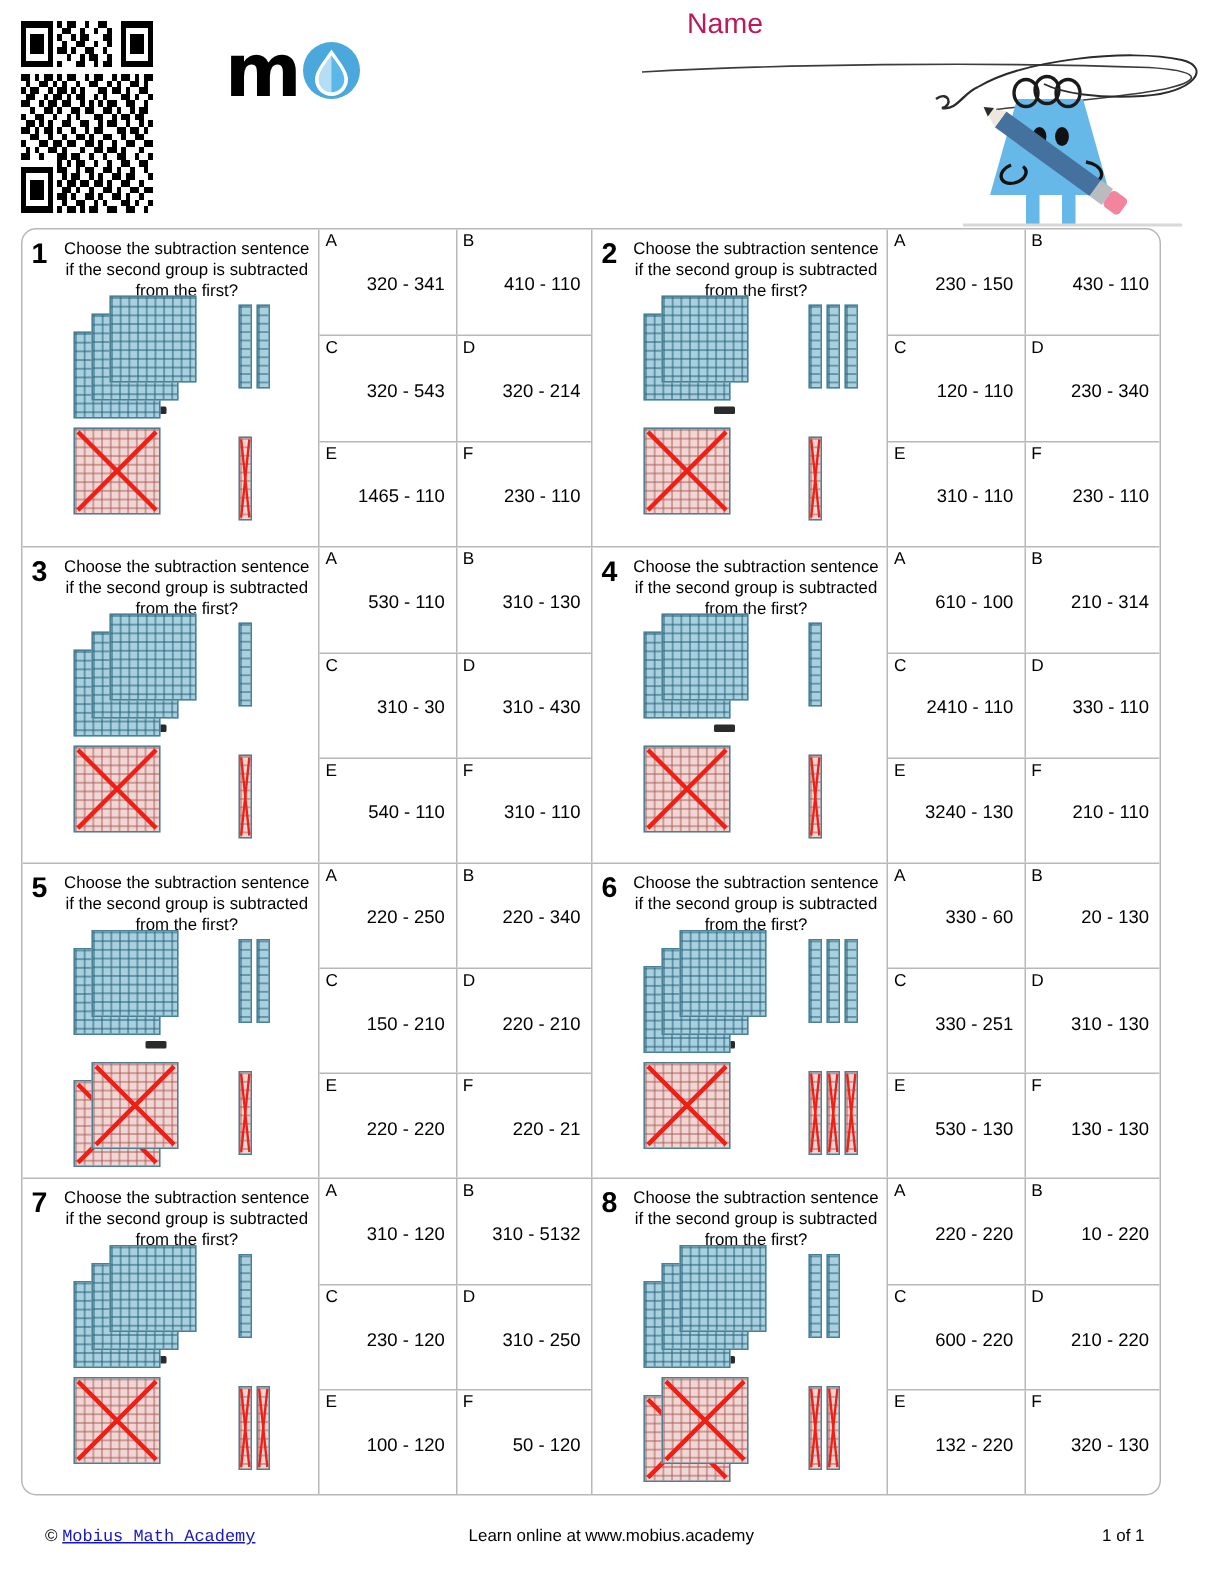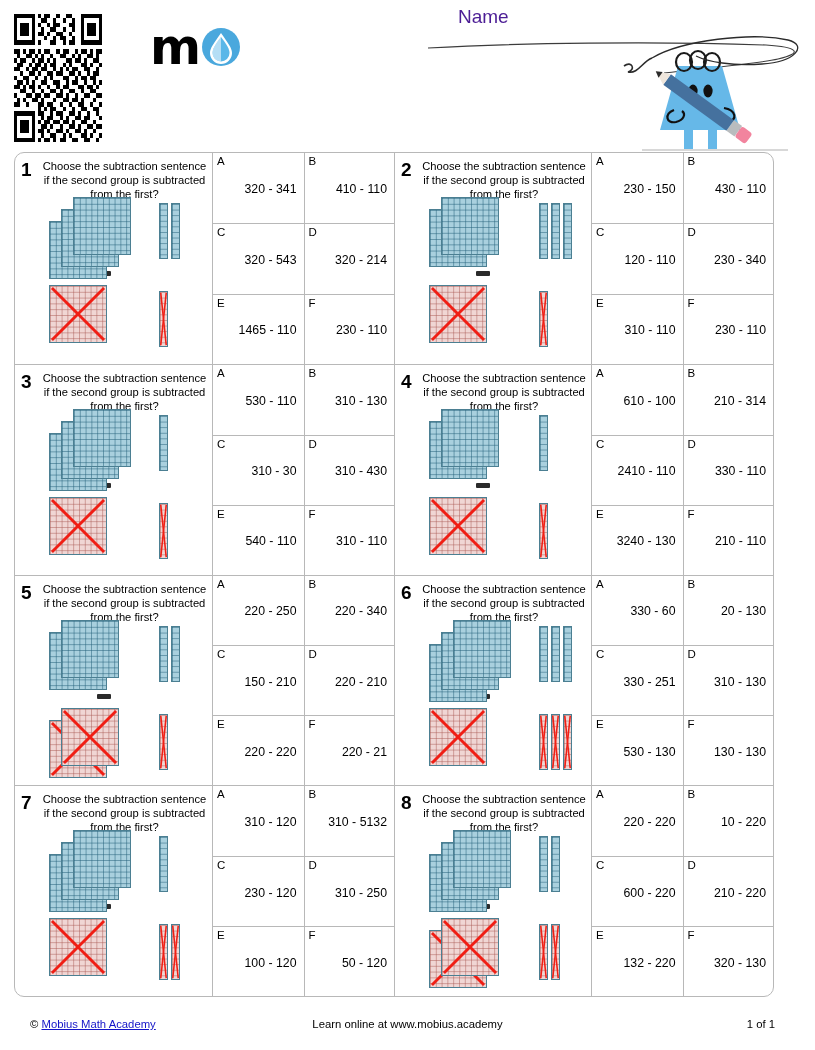--- a/index.html
+++ b/index.html
@@ -25,21 +25,21 @@
   .logo-o { display: inline-block; position: relative; width: 42px; height: 42px; vertical-align: -6px; }
   .title {
     position: absolute; left: 152px; top: 86px;
     width: 470px;
     font-family: "Liberation Sans", sans-serif;
     font-weight: bold; font-size: 17.5px; color: #000;
     line-height: 1.32;
   }
   .name-label {
     position: absolute; left: 458px; top: 6px;
-    font-size: 19px; color: #4c1d95;
+    font-size: 19px; color: #be185d;
     font-family: "Liberation Sans", sans-serif;
     text-align: right;
   }
   .name-line { position: absolute; left: 426px; top: 26px; width: 380px; height: 60px; }
   .mascot { position: absolute; left: 612px; top: 18px; width: 190px; height: 135px; }
 
   
   .sheet {
     position: absolute; left: 14px; top: 152px;
     width: 760px; height: 845px;
@@ -130,23 +130,23 @@
     font-family: "Liberation Sans", sans-serif;
   }
 
   
   .footer {
     position: absolute; left: 0; top: 1018px; width: 815px;
     font-size: 11.3px; color: #000;
     font-family: "Liberation Sans", sans-serif;
   }
   .f-left { position: absolute; left: 30px; top: 0; }
-  .f-left a { color: #1414c8; }
+  .f-left a { color: #1414c8; font-family: Liberation Mono, monospace; }
   .f-center { position: absolute; left: 0; top: 0; width: 815px; text-align: center; }
-  .f-right { position: absolute; right: 40px; top: 0; }
+  .f-right { position: absolute; right: 52px; top: 0; }
 </style>
 </head>
 <body>
 
 <div class="page">
 
   <div class="header">
 
     <div class="qr">
       <svg viewBox="0 0 29 29" width="88" height="128" preserveAspectRatio="none" shape-rendering="crispEdges">

